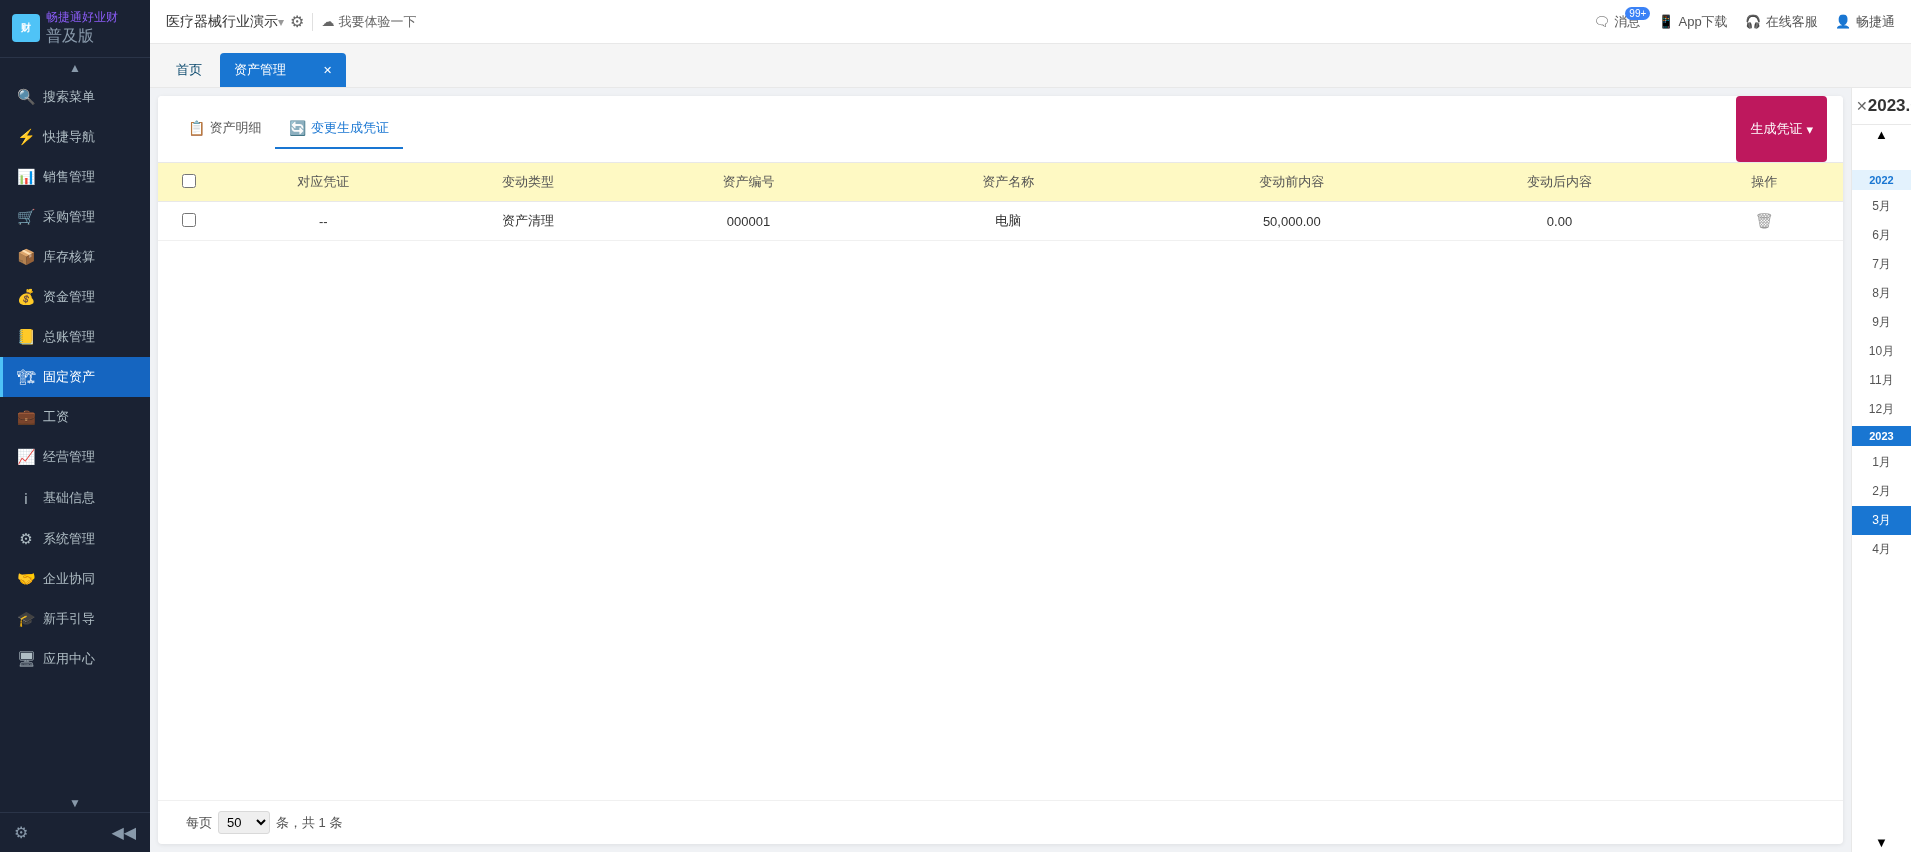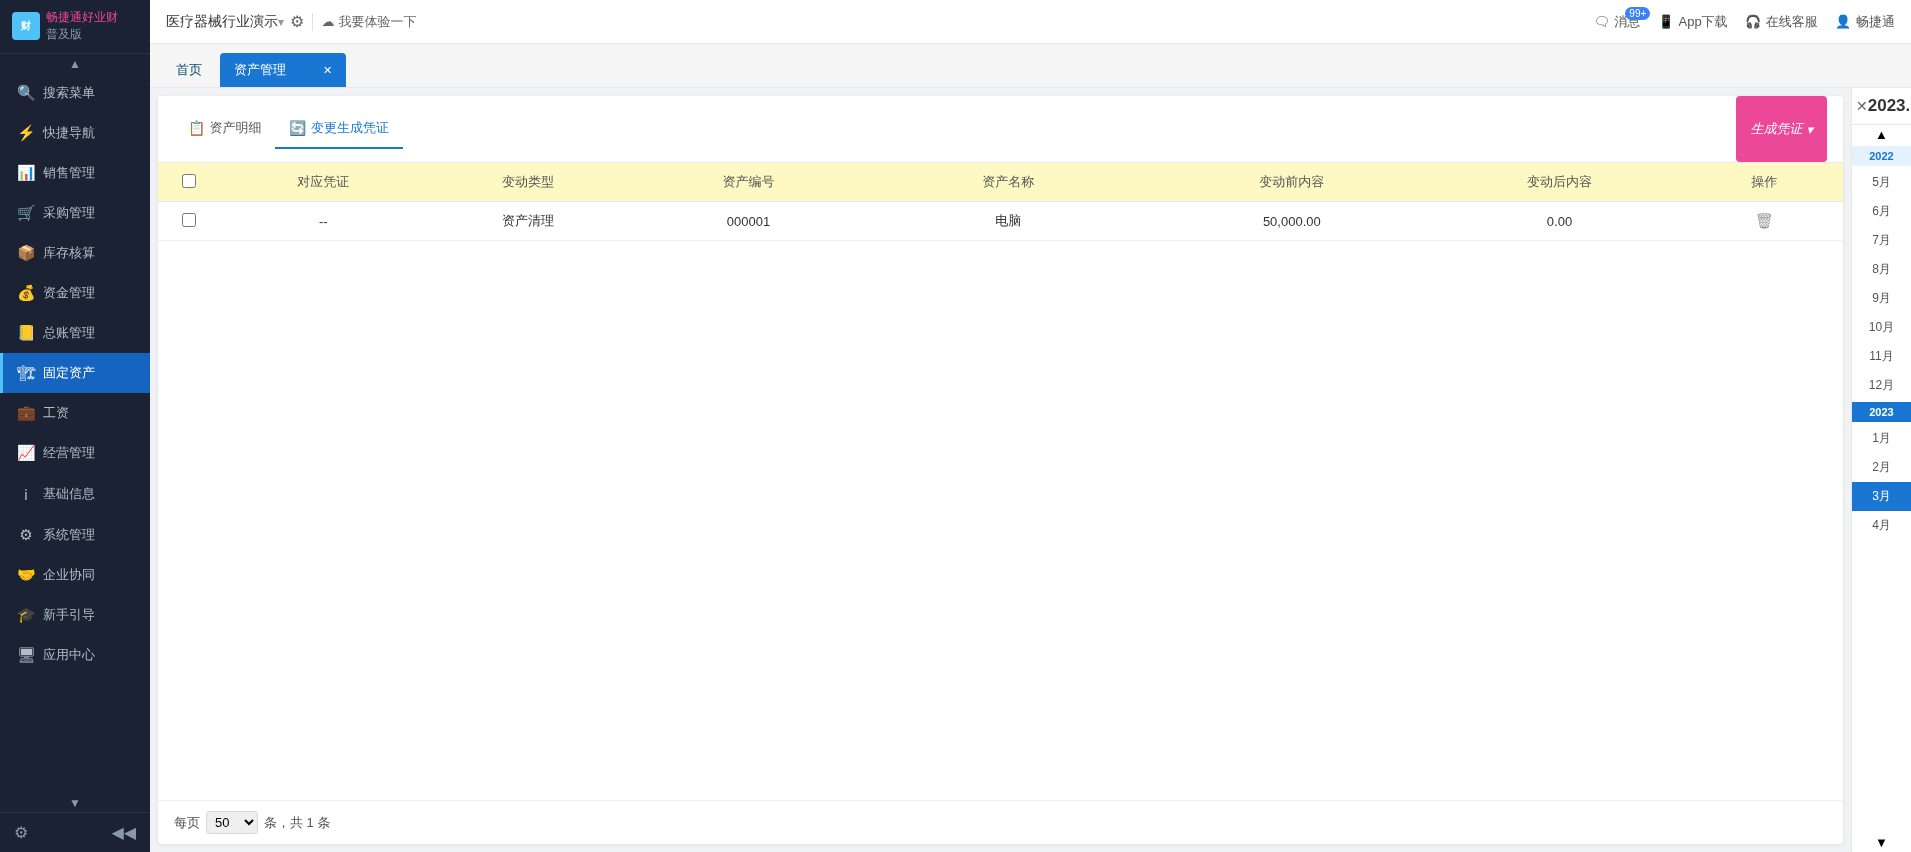--- a/index.html
+++ b/index.html
@@ -23,22 +23,22 @@
       gap: 6px;
       border-bottom: 1px solid #2a3448;
     }
     .sidebar-logo-icon {
       width: 28px; height: 28px;
       background: #4fc3f7;
       border-radius: 4px;
       display: flex; align-items: center; justify-content: center;
       font-size: 10px; color: #fff; font-weight: bold;
     }
-    .sidebar-logo-text { font-size: 12px; color: #ec4899; line-height: 1.3; text-align: center; }
-    .sidebar-logo-sub { font-size: 12px; color: #8899aa; }
+    .sidebar-logo-text { font-size: 12px; color: #8b5cf6; line-height: 1.3; text-align: center; }
+    .sidebar-logo-sub { font-size: 16px; color: #8899aa; }
     .sidebar-scroll { flex: 1; overflow-y: auto; overflow-x: hidden; }
     .sidebar-item {
       display: flex; align-items: center; gap: 8px;
       padding: 11px 14px;
       cursor: pointer;
       color: #b0bec5;
       font-size: 13px;
       border-left: 3px solid transparent;
       transition: background 0.2s;
     }
@@ -115,24 +115,24 @@
       padding: 10px 14px;
       font-size: 13px;
       cursor: pointer;
       display: flex; align-items: center; gap: 4px;
       border-bottom: 2px solid transparent;
       color: #555;
     }
     .sub-tab.active { color: #1976d2; border-bottom-color: #1976d2; }
     .sub-tab-icon { font-size: 14px; }
     .generate-btn {
-      background: #ec4899; color: #fff;
+      background: #be185d; color: #fff;
       border: none; border-radius: 4px;
       padding: 24px 14px; font-size: 13px;
-      cursor: pointer; display: flex; align-items: center; gap: 4px; font-style: italic;
+      cursor: pointer; display: flex; align-items: center; gap: 4px;
     }
 
     
     .table-wrapper { flex: 1; overflow: auto; }
     table { width: 100%; border-collapse: collapse; font-size: 13px; }
     thead tr { background: #fef9c3; }
     th {
       padding: 10px 12px; text-align: center;
       border-bottom: 1px solid #e8e8e8;
       color: #555; font-weight: 500;
@@ -149,21 +149,21 @@
     .col-code { width: 150px; }
     .col-name { width: 180px; }
     .col-before { width: 180px; }
     .col-after { width: 160px; }
     .col-action { width: 100px; }
     .delete-icon { color: #999; cursor: pointer; font-size: 15px; }
     input[type=checkbox] { width: 14px; height: 14px; cursor: pointer; }
 
     
     .pagination {
-      padding: 10px 16px;
+      padding: 10px 28px;
       border-top: 1px solid #f0f0f0;
       display: flex; align-items: center; gap: 6px;
       font-size: 13px; color: #555;
       flex-shrink: 0;
     }
     .pagination select {
       border: 1px solid #d9d9d9; border-radius: 3px;
       padding: 2px 4px; font-size: 13px; cursor: pointer;
     }
 
@@ -179,21 +179,21 @@
       position: relative;
     }
     .right-panel-header {
       display: flex; align-items: center; justify-content: space-between;
       width: 100%; padding: 8px 4px;
       border-bottom: 1px solid #e8e8e8;
     }
     .right-panel-close { font-size: 14px; cursor: pointer; color: #666; }
     .right-panel-expand { font-size: 14px; cursor: pointer; color: #666; }
     .year-label { font-size: 17px; color: #333; font-weight: bold; }
-    .month-list { width: 100%; flex: 1; overflow-y: auto; }
+    .month-list { width: 100%; flex: 1; overflow-y: auto; margin-top: 24px; }
     .month-item {
       padding: 6px 0;
       text-align: center;
       font-size: 12px;
       color: #555;
       cursor: pointer;
     }
     .month-item.today-month { background: #1976d2; color: #fff; }
     .year-header {
       font-size: 11px; color: #1976d2; font-weight: bold;

